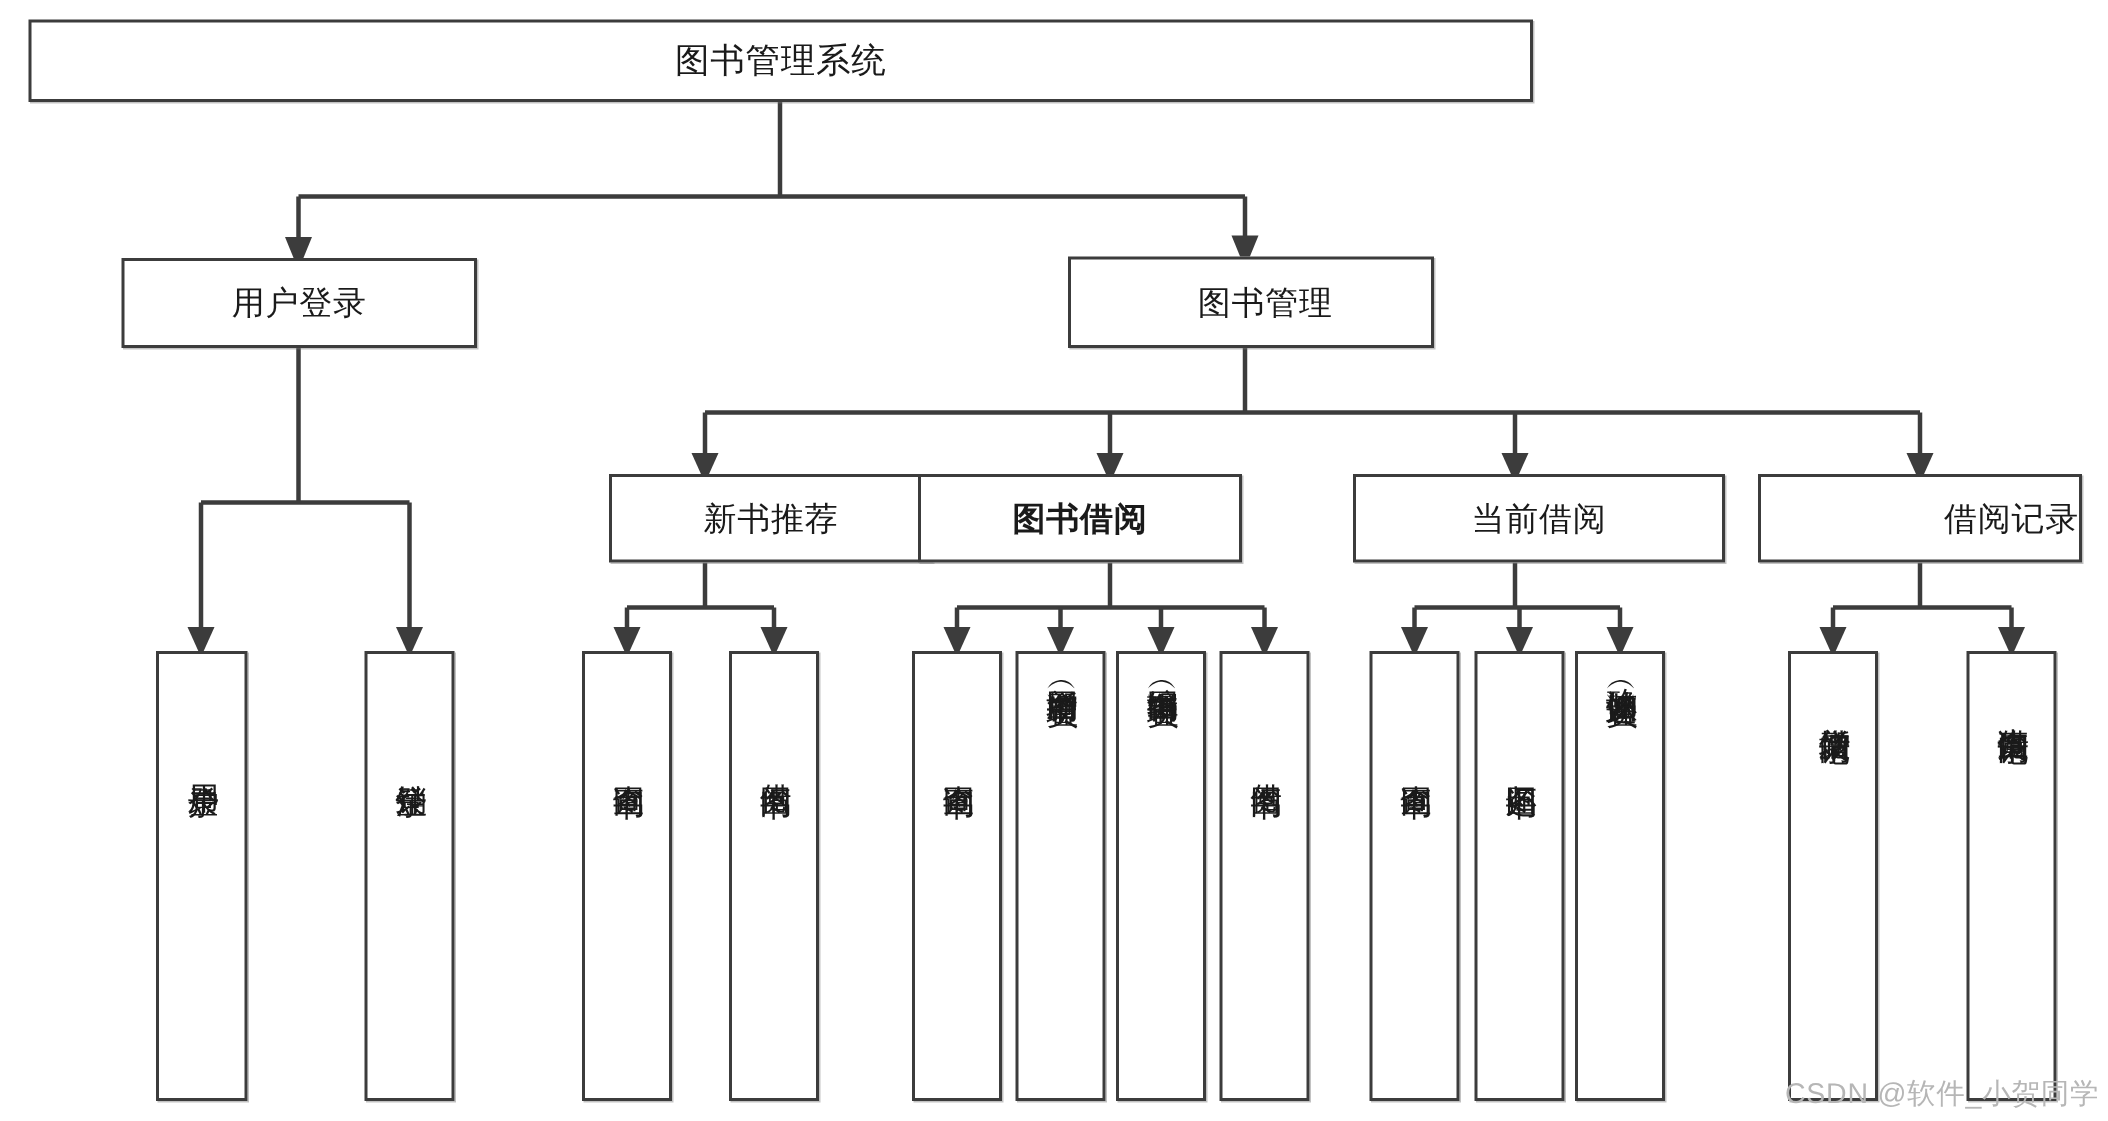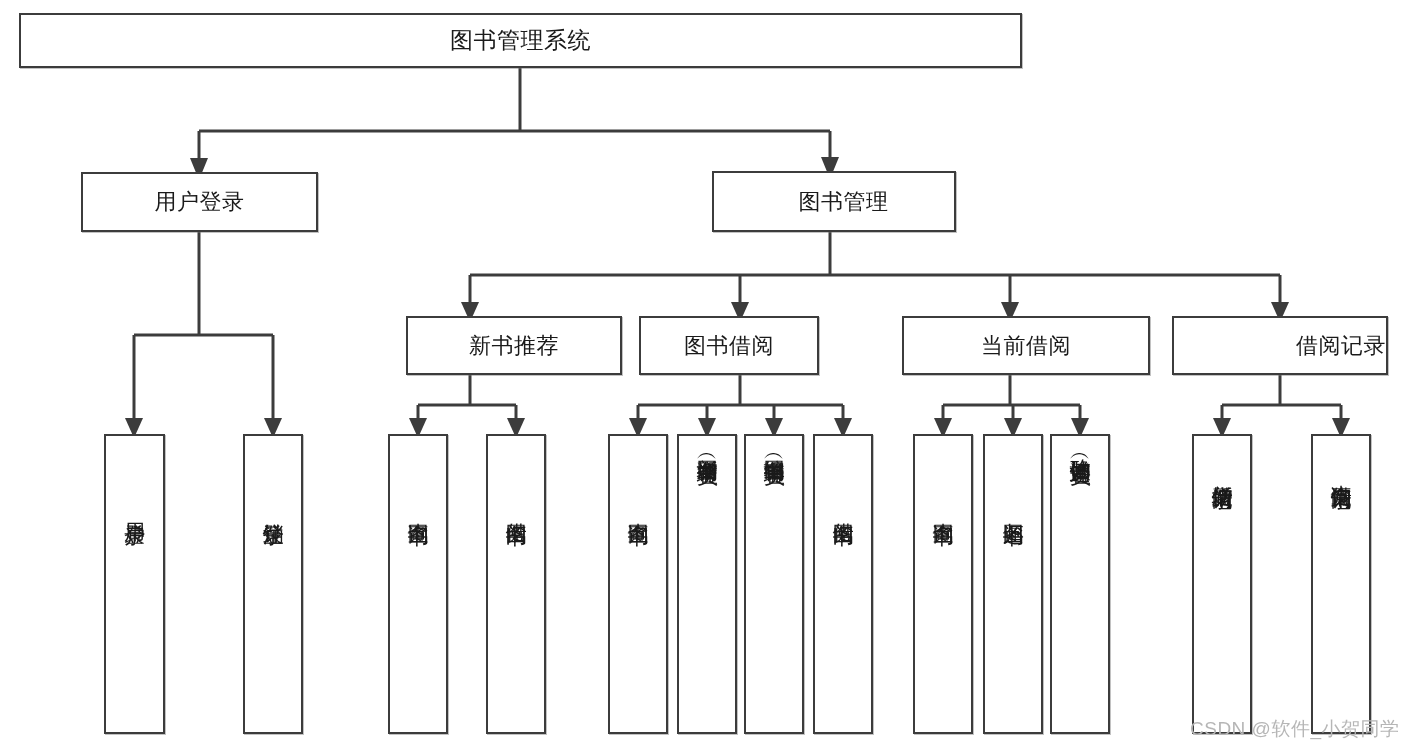--- a/index.html
+++ b/index.html
@@ -147,21 +147,21 @@
   <div class="node h" style="left:81px; top:172px; width:237px; height:60px;">
     <span class="label">用户登录</span>
   </div>
   <div class="node h" style="left:712px; top:171px; width:244px; height:61px;padding-left:19px;">
     <span class="label">图书管理</span>
   </div>
 
   <div class="node h" style="left:362px; top:316px; width:216px; height:59px;margin-left:44px;">
     <span class="label">新书推荐</span>
   </div>
-  <div class="node h" style="left:639px; top:316px; width:180px; height:59px;">
+  <div class="node h" style="left:612px; top:316px; width:216px; height:59px;font-weight:bold;">
     <span class="label">图书借阅</span>
   </div>
   <div class="node h" style="left:902px; top:316px; width:248px; height:59px;">
     <span class="label">当前借阅</span>
   </div>
   <div class="node h" style="left:1172px; top:316px; width:216px; height:59px;justify-content:flex-end;">
     <span class="label">借阅记录</span>
   </div>
 
   <div class="node v" style="left:104px; top:434px; width:61px; height:300px; padding-top:70px;">

